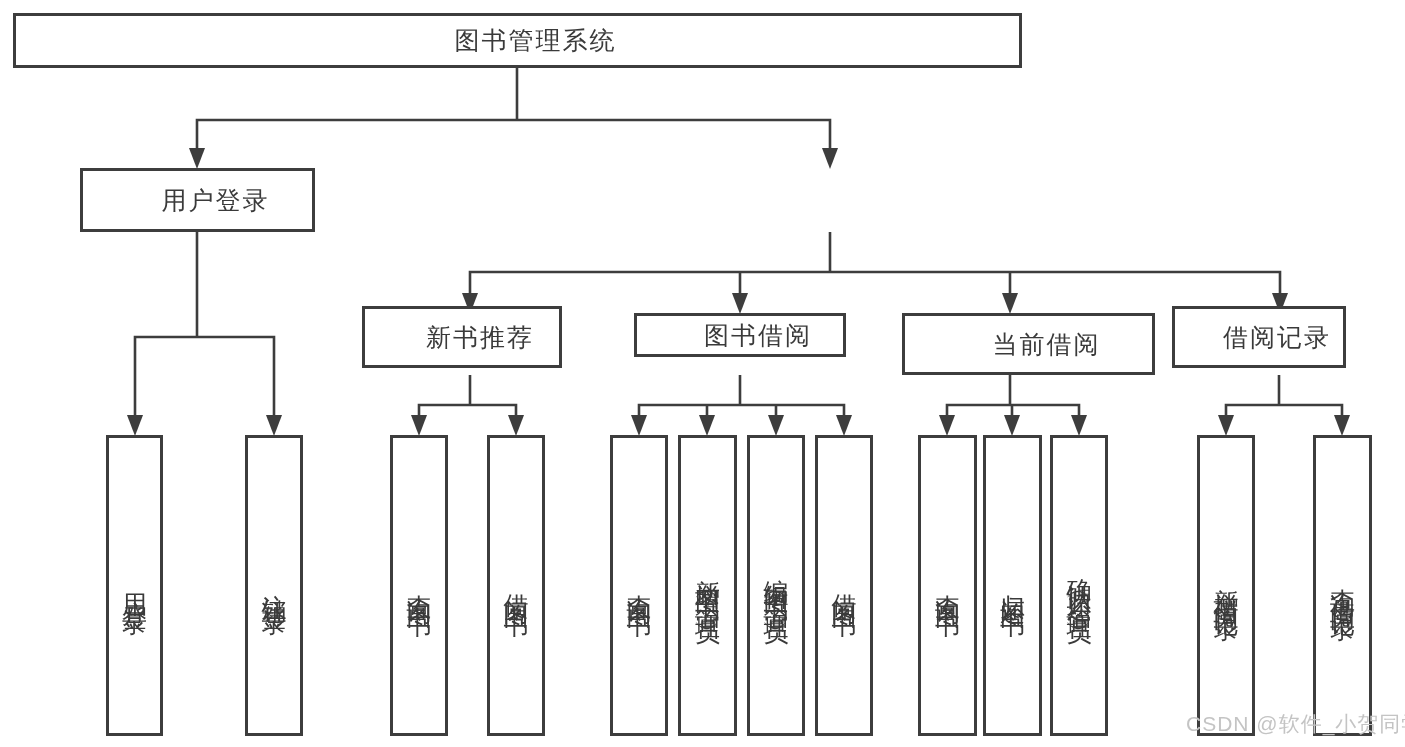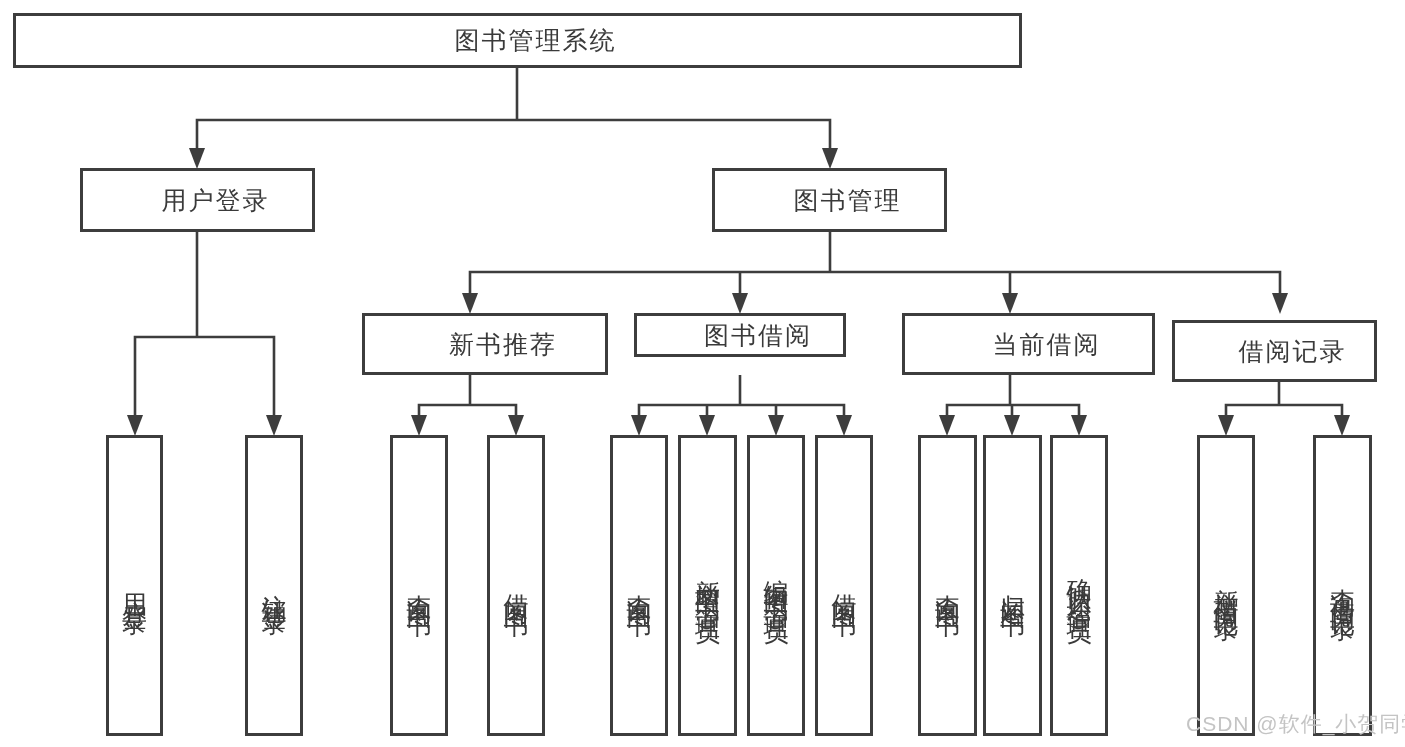--- a/index.html
+++ b/index.html
@@ -88,34 +88,31 @@
     <polygon points="1334,415 1350,415 1342,436"></polygon>
   </svg>
 
   <div class="node h-node" style="left:13px;top:13px;width:1009px;height:55px">
     <span>图书管理系统</span>
   </div>
 
   <div class="node h-node" style="left:80px;top:168px;width:235px;height:64px">
     <span>用户登录</span>
   </div>
-  <div class="node h-node" style="left:712px;top:168px;width:235px;height:64px">
-    <span>图书管理</span>
-  </div>
 
-  <div class="node h-node" style="left:362px;top:313px;width:246px;height:62px">
+  <div class="node h-node" style="left:362px;top:306px;width:200px;height:62px">
     <span>新书推荐</span>
   </div>
   <div class="node h-node" style="left:634px;top:313px;width:212px;height:44px">
     <span>图书借阅</span>
   </div>
   <div class="node h-node" style="left:902px;top:313px;width:253px;height:62px">
     <span>当前借阅</span>
   </div>
-  <div class="node h-node" style="left:1172px;top:320px;width:205px;height:62px">
+  <div class="node h-node" style="left:1172px;top:306px;width:174px;height:62px">
     <span>借阅记录</span>
   </div>
 
   <div class="node v-node" style="left:106px;top:435px;width:57px;height:301px">
     <span>用户登录</span>
   </div>
   <div class="node v-node" style="left:245px;top:435px;width:58px;height:301px">
     <span>注销登录</span>
   </div>
 

